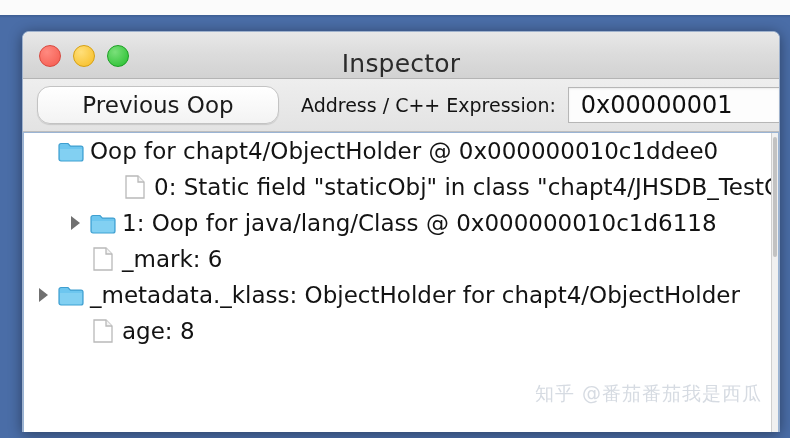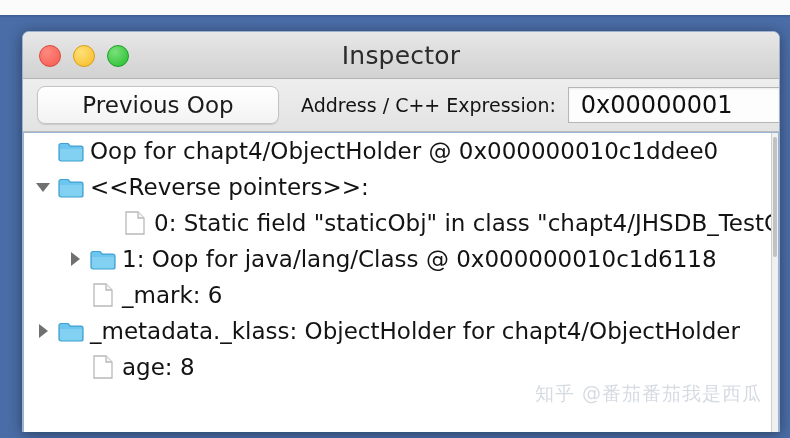--- a/index.html
+++ b/index.html
@@ -50,40 +50,40 @@
     background:linear-gradient(to bottom,#e8e8e8 0%,#dcdcdc 48%,#d2d2d2 100%);
     border-bottom:1px solid #b4b4b4;
     border-radius:6px 6px 0 0;
   }
   .lights{position:absolute;left:16px;top:13px;display:flex;gap:12px;}
   .light{width:20px;height:20px;border-radius:50%;}
   .light.red{background:radial-gradient(circle at 35% 30%,#ff8a80,#f4594d);border:1px solid #d8483e;}
   .light.yellow{background:radial-gradient(circle at 35% 30%,#ffdf7a,#f6bc22);border:1px solid #d6a011;}
   .light.green{background:radial-gradient(circle at 35% 30%,#7ae07a,#23bd2c);border:1px solid #1ba023;}
   .win-title{
-    position:absolute;left:0;top:0;width:100%;height:46px;
+    position:absolute;left:0;top:8px;width:100%;height:46px;
     display:flex;align-items:center;justify-content:center;
     font-size:25px;color:#2b2b2b;letter-spacing:.2px;
   }
 
   .toolbar{
     position:relative;height:52px;
     background:linear-gradient(to bottom,#eeeeee,#e3e3e3);
     border-bottom:1px solid #bdbdbd;
     display:flex;align-items:center;
   }
   .prev-btn{
     margin-left:14px;
     padding:5px 20px;
     min-width:200px;
     text-align:center;
     font-size:23px;color:#1b1b1b;
     background:linear-gradient(to bottom,#ffffff,#f3f3f3);
     border:1px solid #c3c3c3;
-    border-radius:8px;
+    border-radius:13px;
     box-shadow:0 1px 1px rgba(0,0,0,.12);
     cursor:default;
     white-space:nowrap;
   }
   .addr-label{
     margin-left:22px;font-size:19px;color:#131313;white-space:nowrap;
   }
   .addr-field{
     margin-left:12px;
     flex:1 1 auto;
@@ -183,34 +183,20 @@
           <div class="row indent1">
             <span class="twisty"></span>
             <span class="icon">
               <svg width="26" height="21" viewBox="0 0 26 21">
                 <path d="M1 4.5a2 2 0 0 1 2-2h7l2.4 2.6H23a2 2 0 0 1 2 2V18a2 2 0 0 1-2 2H3a2 2 0 0 1-2-2z" fill="#6dc6ef" stroke="#3f9fd0" stroke-width="1.2"></path>
                 <path d="M2 8h22v9.6a1.6 1.6 0 0 1-1.6 1.6H3.6A1.6 1.6 0 0 1 2 17.6z" fill="#86d1f2" opacity=".85"></path>
               </svg>
             </span>
             <span class="label">Oop for chapt4/ObjectHolder @ 0x000000010c1ddee0</span>
           </div>
-          <div class="row indent1">
-            <span class="twisty">
-              <svg width="18" height="18" viewBox="0 0 18 18">
-                <path d="M2 5h14L9 14z" fill="#707070"></path>
-              </svg>
-            </span>
-            <span class="icon">
-              <svg width="26" height="21" viewBox="0 0 26 21">
-                <path d="M1 4.5a2 2 0 0 1 2-2h7l2.4 2.6H23a2 2 0 0 1 2 2V18a2 2 0 0 1-2 2H3a2 2 0 0 1-2-2z" fill="#6dc6ef" stroke="#3f9fd0" stroke-width="1.2"></path>
-                <path d="M2 8h22v9.6a1.6 1.6 0 0 1-1.6 1.6H3.6A1.6 1.6 0 0 1 2 17.6z" fill="#86d1f2" opacity=".85"></path>
-              </svg>
-            </span>
-            <span class="label">&lt;&lt;Reverse pointers&gt;&gt;:</span>
-          </div>
           <div class="row indent3">
             <span class="twisty"></span>
             <span class="icon">
               <svg width="20" height="24" viewBox="0 0 20 24">
                 <path d="M1 1h12l6 6v16H1z" fill="#ffffff" stroke="#b9b9b9" stroke-width="1.3"></path>
                 <path d="M13 1v6h6" fill="#f4f4f4" stroke="#b9b9b9" stroke-width="1.3"></path>
               </svg>
             </span>
             <span class="label">0: Static field "staticObj" in class "chapt4/JHSDB_TestCas</span>
           </div>

